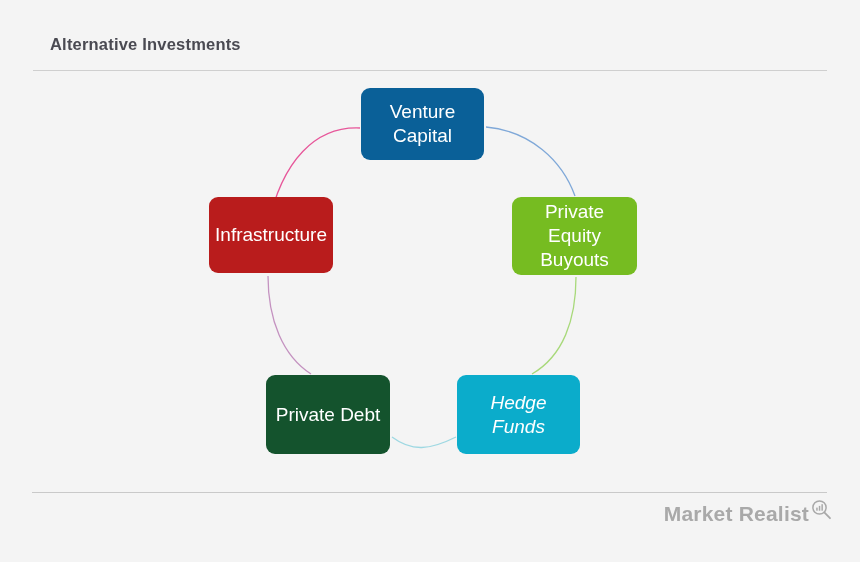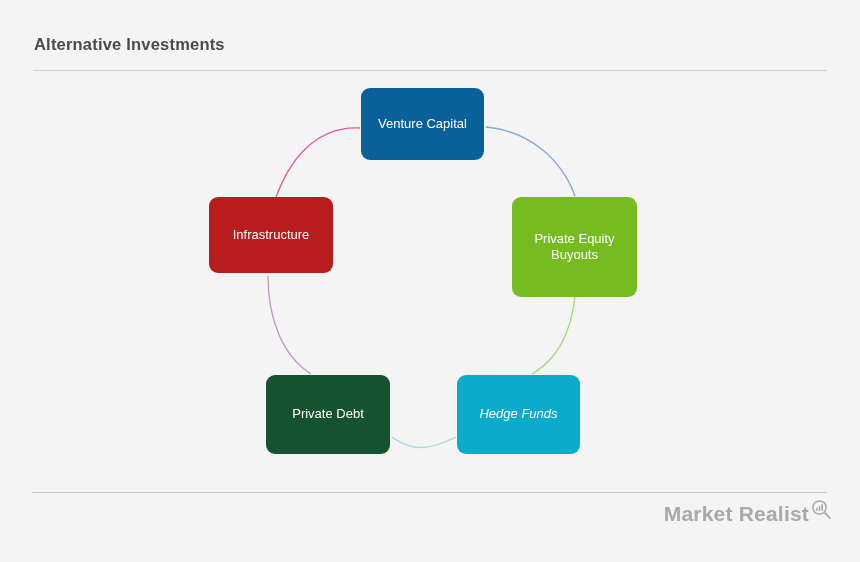--- a/index.html
+++ b/index.html
@@ -17,21 +17,21 @@
   #canvas {
     position: relative;
     width: 860px;
     height: 562px;
     background: #f4f4f4;
   }
 
   
   .page-title {
     position: absolute;
-    left: 34px;
+    left: 50px;
     top: 35px;
     font-size: 16.5px;
     font-weight: bold;
     color: #4a4a52;
     letter-spacing: 0.2px;
     white-space: nowrap;
   }
   .rule-top {
     position: absolute;
     left: 33px;
@@ -58,29 +58,29 @@
     height: 562px;
   }
   .node {
     position: absolute;
     border-radius: 9px;
     display: flex;
     align-items: center;
     justify-content: center;
     text-align: center;
     color: #ffffff;
-    font-size: 13px;
+    font-size: 19px;
     line-height: 1.25;
     padding: 4px 9px;
     box-sizing: border-box;
     z-index: 3;
   }
 
   #node-vc  { left: 361px; top: 88px;  width: 123px; height: 72px;  background: #0A6098; }
-  #node-peb { left: 512px; top: 197px; width: 125px; height: 100px;  background: #76BC21; text-align: center; }
+  #node-peb { left: 512px; top: 197px; width: 125px; height: 78px;  background: #76BC21; text-align: center; }
   #node-hf  { left: 457px; top: 375px; width: 123px; height: 79px;  background: #0BACCB; font-style: italic; }
   #node-pd  { left: 266px; top: 375px; width: 124px; height: 79px;  background: #14532d; }
   #node-inf { left: 209px; top: 197px; width: 124px; height: 76px;  background: #b91c1c; }
 
   
   .brand {
     position: absolute;
     right: 28px;
     top: 502px;
     display: flex;

